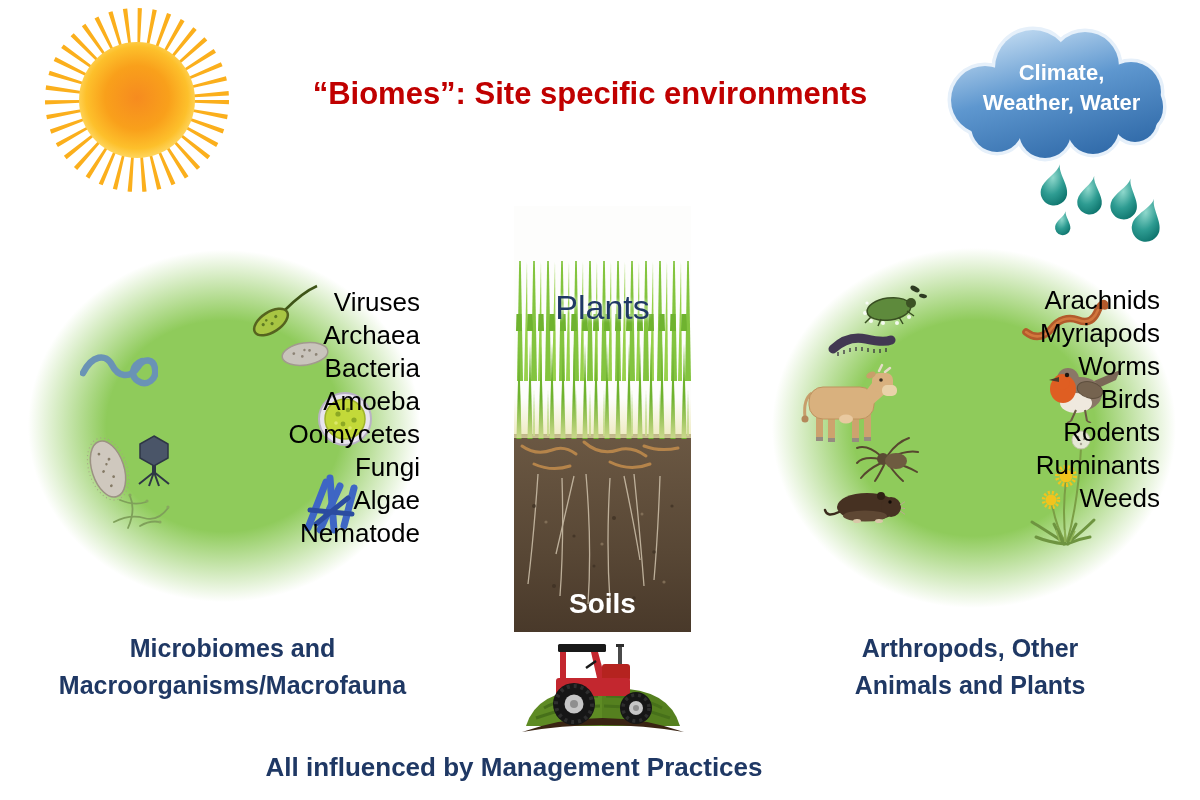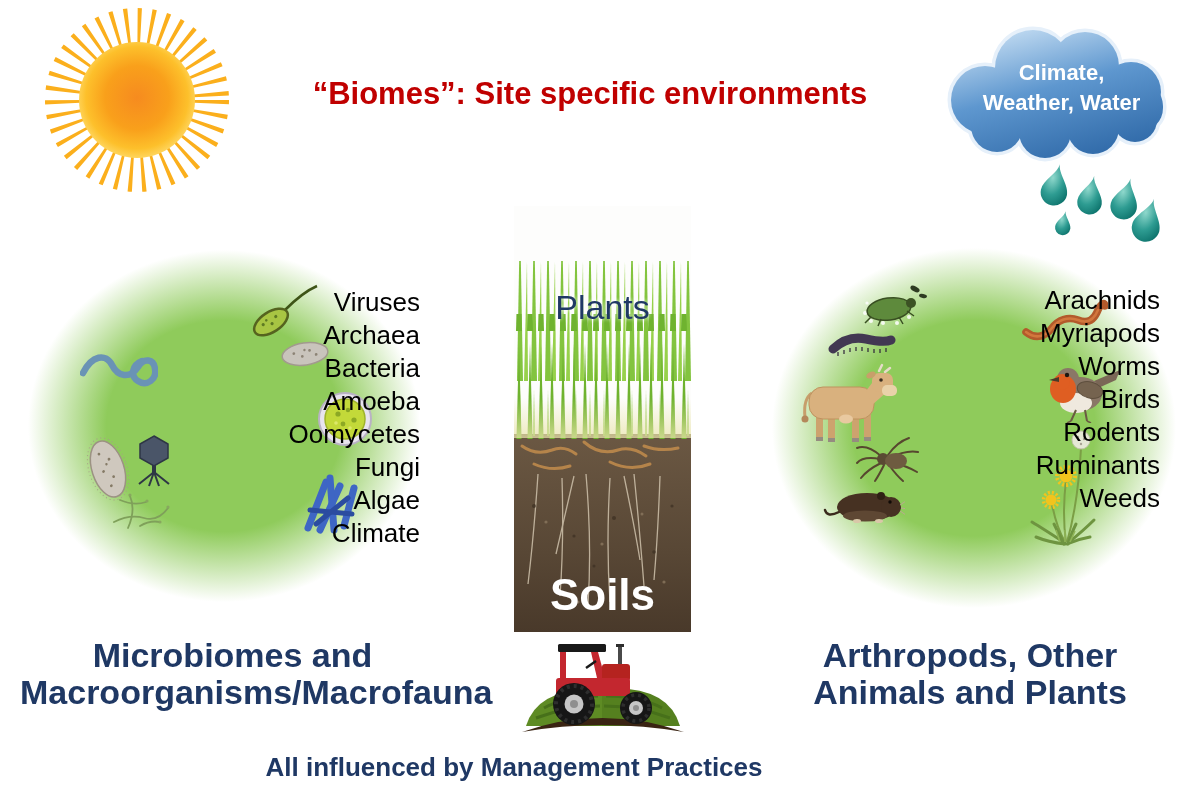--- a/index.html
+++ b/index.html
@@ -52,25 +52,25 @@
   .ic-spider{left:83px;top:186px;width:66px;height:50px;}
   .ic-vole{left:51px;top:238px;width:82px;height:38px;}
   .ic-dandelion{left:256px;top:176px;width:84px;height:126px;}
 
   
   .soilimg{position:absolute;left:514px;top:206px;width:177px;height:426px;}
   .soilimg svg{position:absolute;left:0;top:0;}
   .plants-label{position:absolute;left:0;right:0;top:66px;text-align:center;
                 font-size:34px;font-weight:normal;color:#1F3864;text-shadow:0 0 4px #fff;margin-top:16px;}
   .soils-label{position:absolute;left:0;right:0;bottom:12px;text-align:center;
-               font-size:44px;font-weight:bold;color:#fff;}
-
-  
-  .caption{position:absolute;text-align:center;font-weight:bold;font-size:34px;
-           line-height:37px;color:#1F3864;margin-top:7px;}
+               font-size:28px;font-weight:bold;color:#fff;}
+
+  
+  .caption{position:absolute;text-align:center;font-weight:bold;font-size:25px;
+           line-height:37px;color:#1F3864;}
   .caption span{display:block;}
   .caption-left{left:20px;top:630px;width:425px;}
   .caption-right{left:770px;top:630px;width:400px;}
   .footer-caption{position:absolute;left:0;top:752px;width:1028px;text-align:center;
           font-weight:bold;font-size:26px;color:#1F3864;}
 
   
   .tractor{position:absolute;left:518px;top:634px;width:170px;height:102px;}
 </style>
 </head>
@@ -223,21 +223,21 @@
       </g>
     </svg>
     <ul class="biome-list">
       <li>Viruses</li>
       <li>Archaea</li>
       <li>Bacteria</li>
       <li>Amoeba</li>
       <li>Oomycetes</li>
       <li>Fungi</li>
       <li>Algae</li>
-      <li>Climate</li>
+      <li>Nematode</li>
     </ul>
   </div>
 
   <div class="soilimg">
     <svg width="177" height="426" viewBox="0 0 177 426">
       <defs>
         <linearGradient id="soilG" x1="0" y1="0" x2="0" y2="1">
           <stop offset="0%" stop-color="#6B5843"></stop>
             <stop offset="60%" stop-color="#584735"></stop>
           <stop offset="100%" stop-color="#49392A"></stop>

